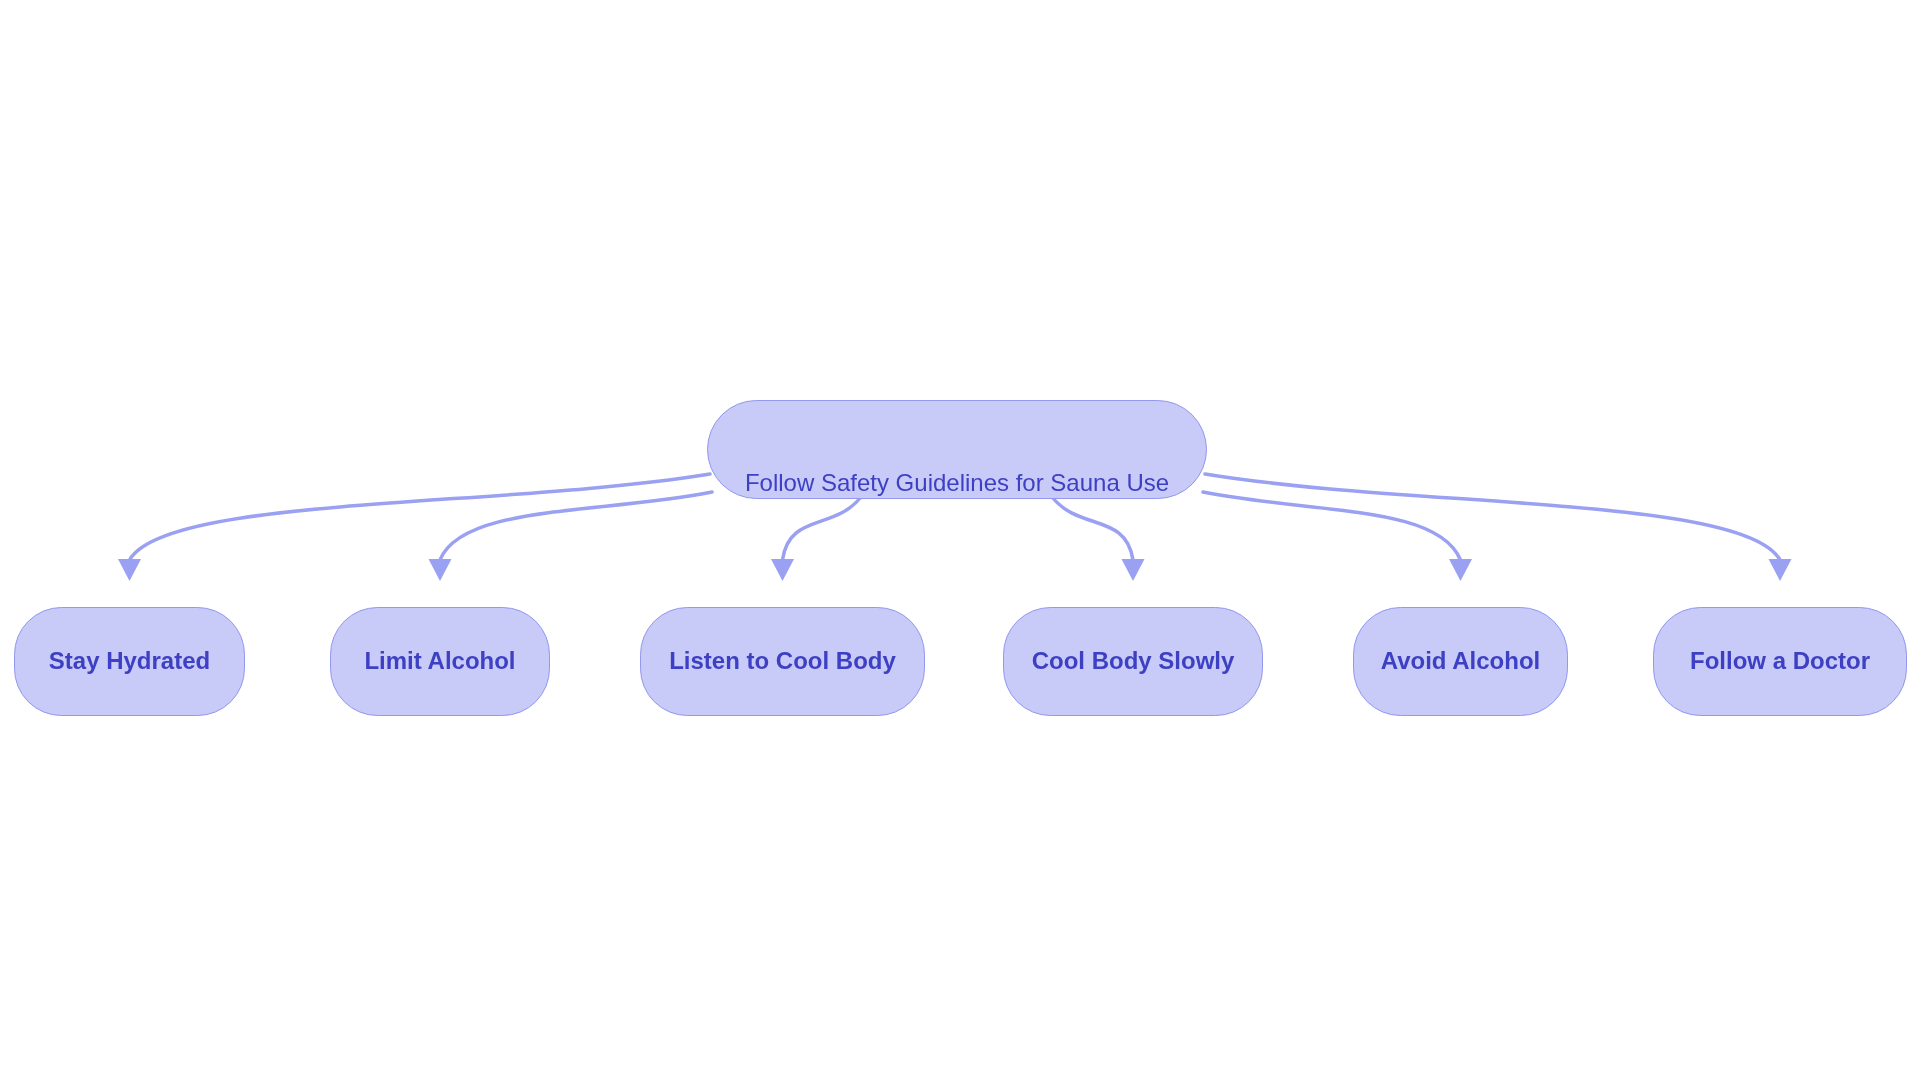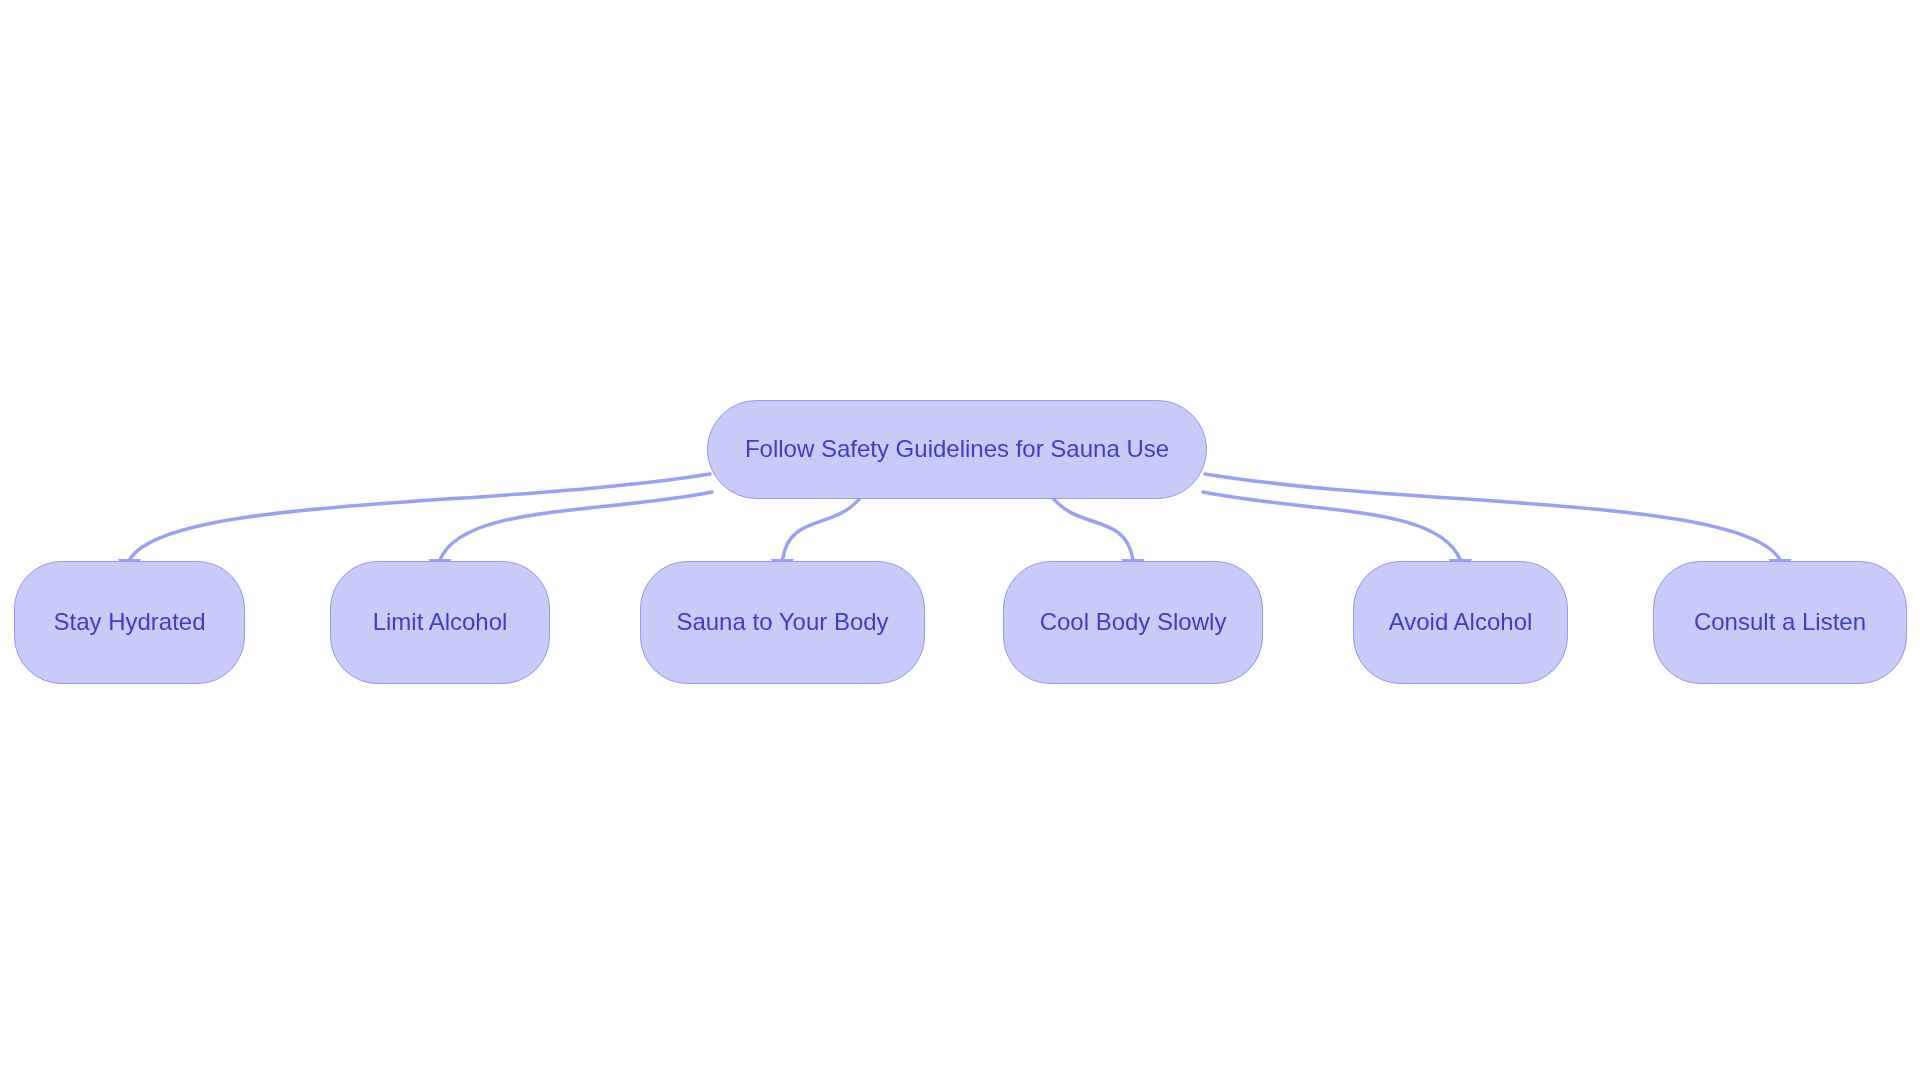--- a/index.html
+++ b/index.html
@@ -43,25 +43,27 @@
     text-align: center;
     color: var(--text);
     font-size: 24px;
     line-height: 1.2;
     white-space: nowrap;
   }
   .node-root {
     left: 707px; top: 400px;
     width: 500px; height: 99px;
     border-radius: 49.5px;
+    align-items: flex-end;
   }
   .node-child {
-    top: 561px;
-    height: 123px;
+    top: 607px;
+    height: 109px;
     border-radius: 47.5px;
+    font-weight: bold;
   }
   .node-child-0 { left: 14px;   width: 231px; }
   .node-child-1 { left: 330px;  width: 220px; }
   .node-child-2 { left: 640px;  width: 285px; }
   .node-child-3 { left: 1003px; width: 260px; }
   .node-child-4 { left: 1353px; width: 215px; }
   .node-child-5 { left: 1653px; width: 254px; }
 </style>
 </head>
 <body>
@@ -93,25 +95,25 @@
     <span>Follow Safety Guidelines for Sauna Use</span>
   </div>
 
   <div class="node node-child node-child-0">
     <span>Stay Hydrated</span>
   </div>
   <div class="node node-child node-child-1">
     <span>Limit Alcohol</span>
   </div>
   <div class="node node-child node-child-2">
-    <span>Sauna to Your Body</span>
+    <span>Listen to Cool Body</span>
   </div>
   <div class="node node-child node-child-3">
     <span>Cool Body Slowly</span>
   </div>
   <div class="node node-child node-child-4">
     <span>Avoid Alcohol</span>
   </div>
   <div class="node node-child node-child-5">
-    <span>Consult a Listen</span>
+    <span>Follow a Doctor</span>
   </div>
 
 </div>
 
 </body></html>

